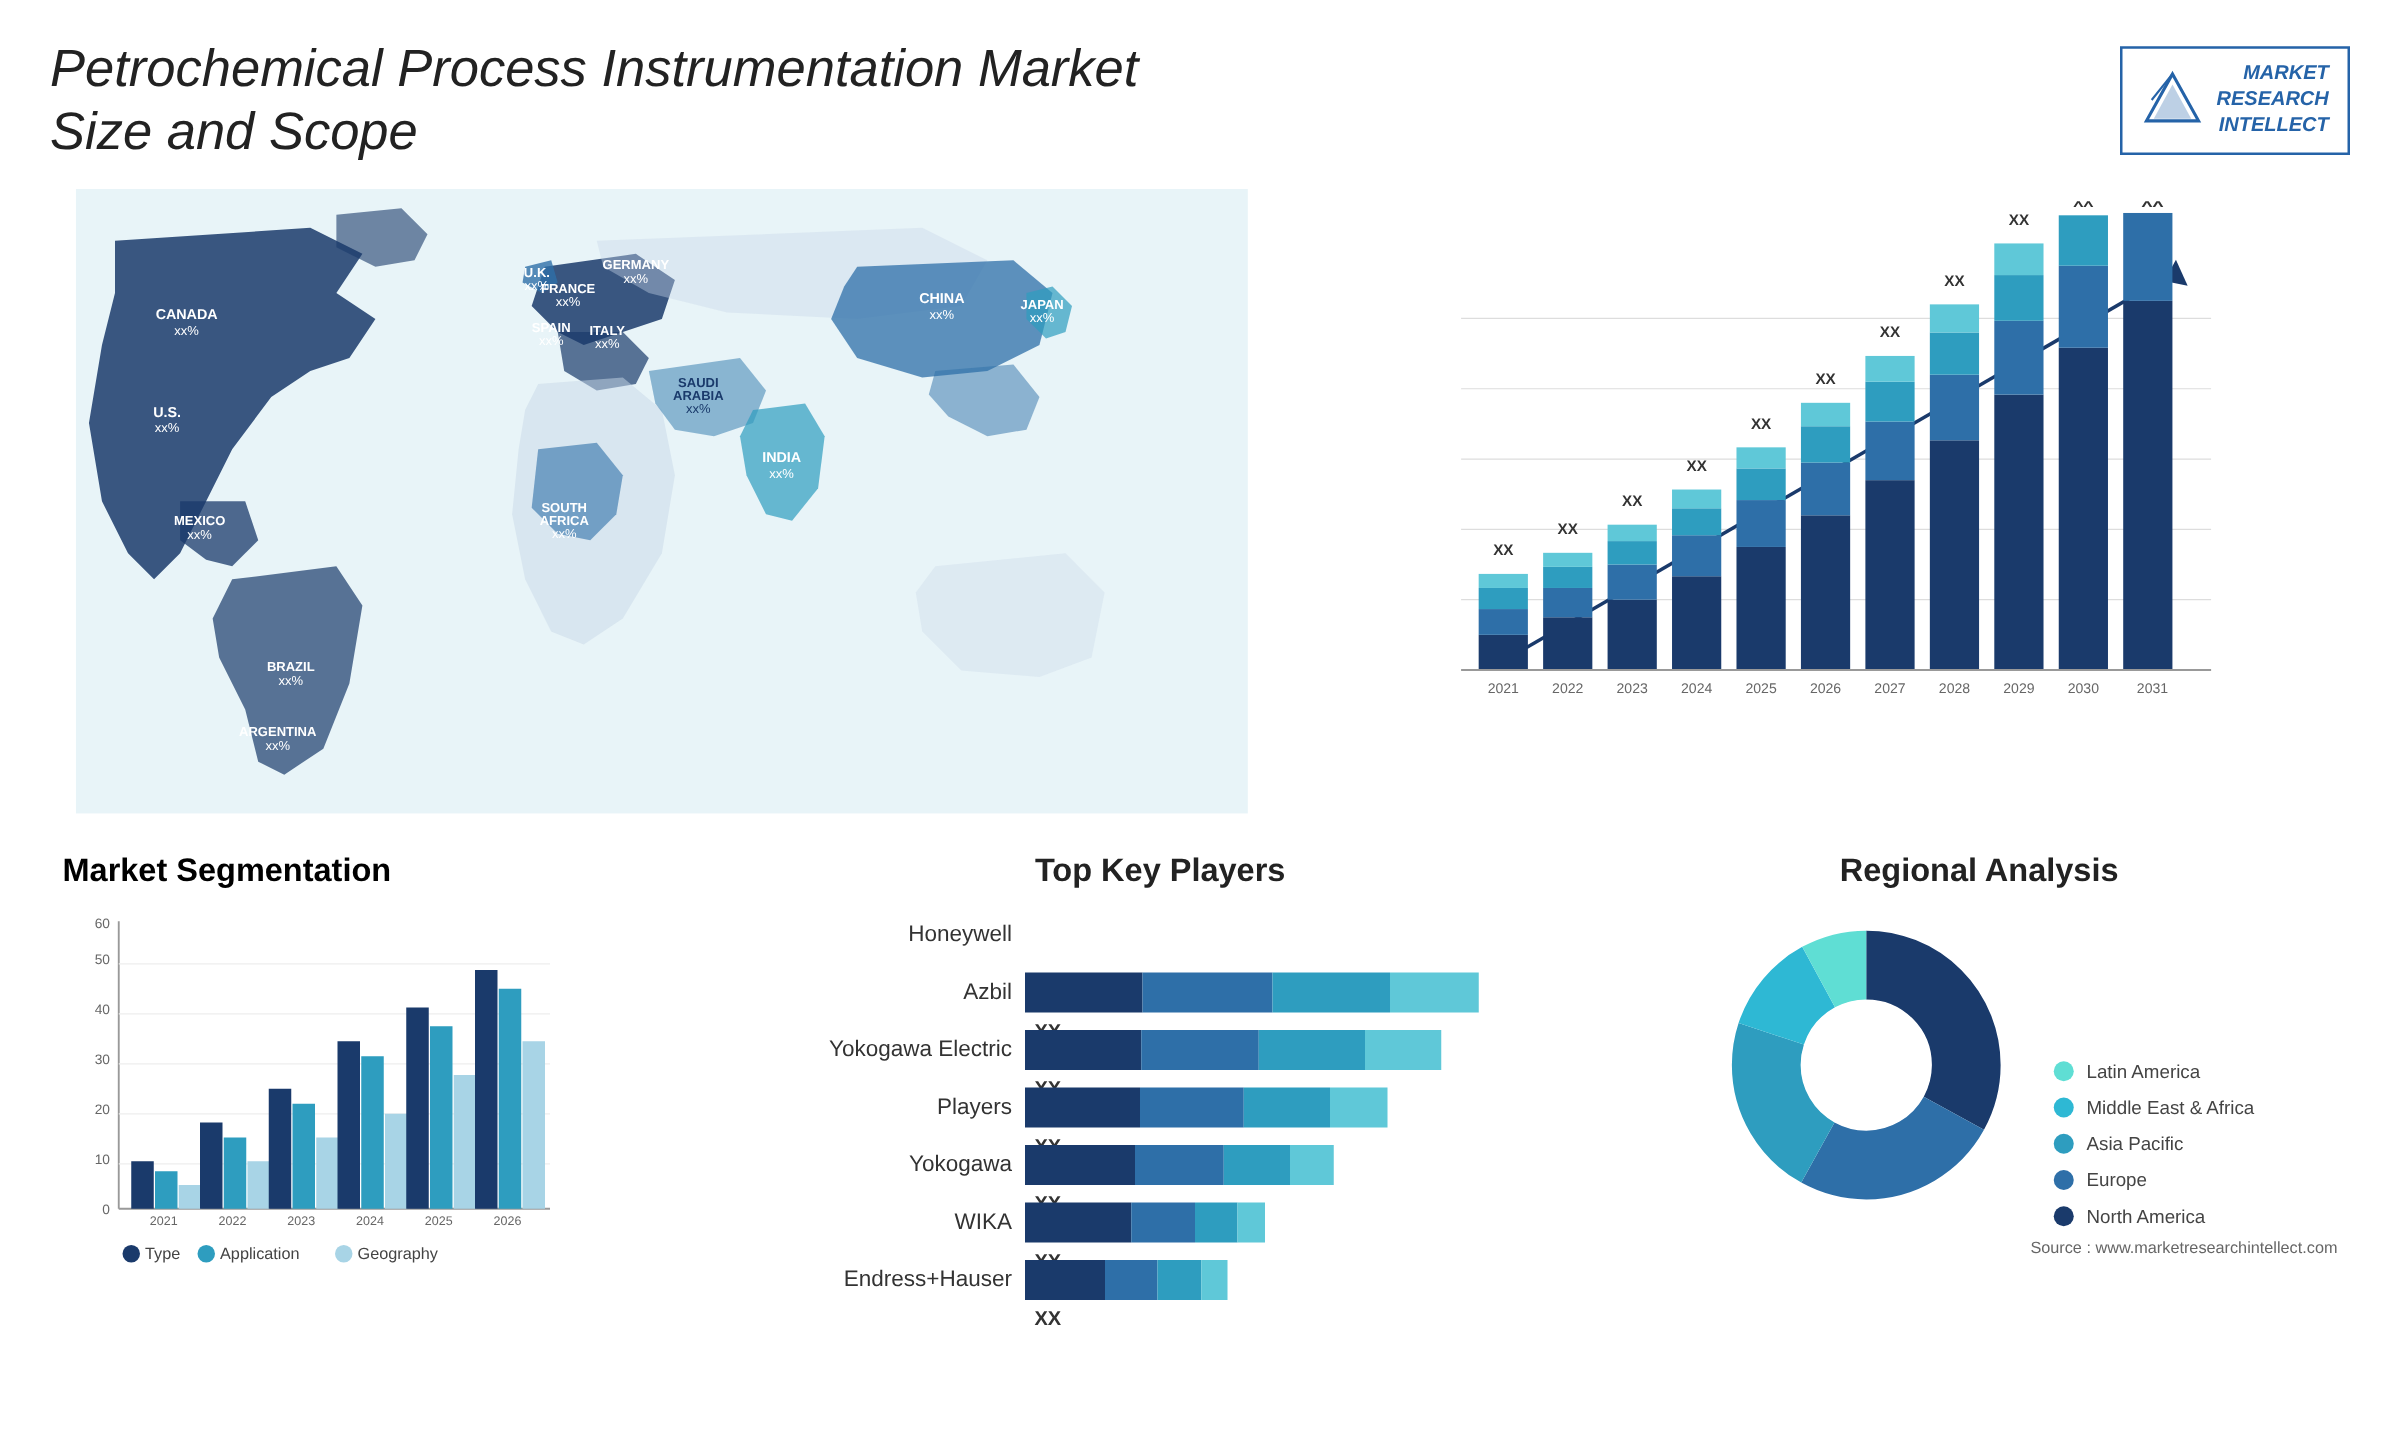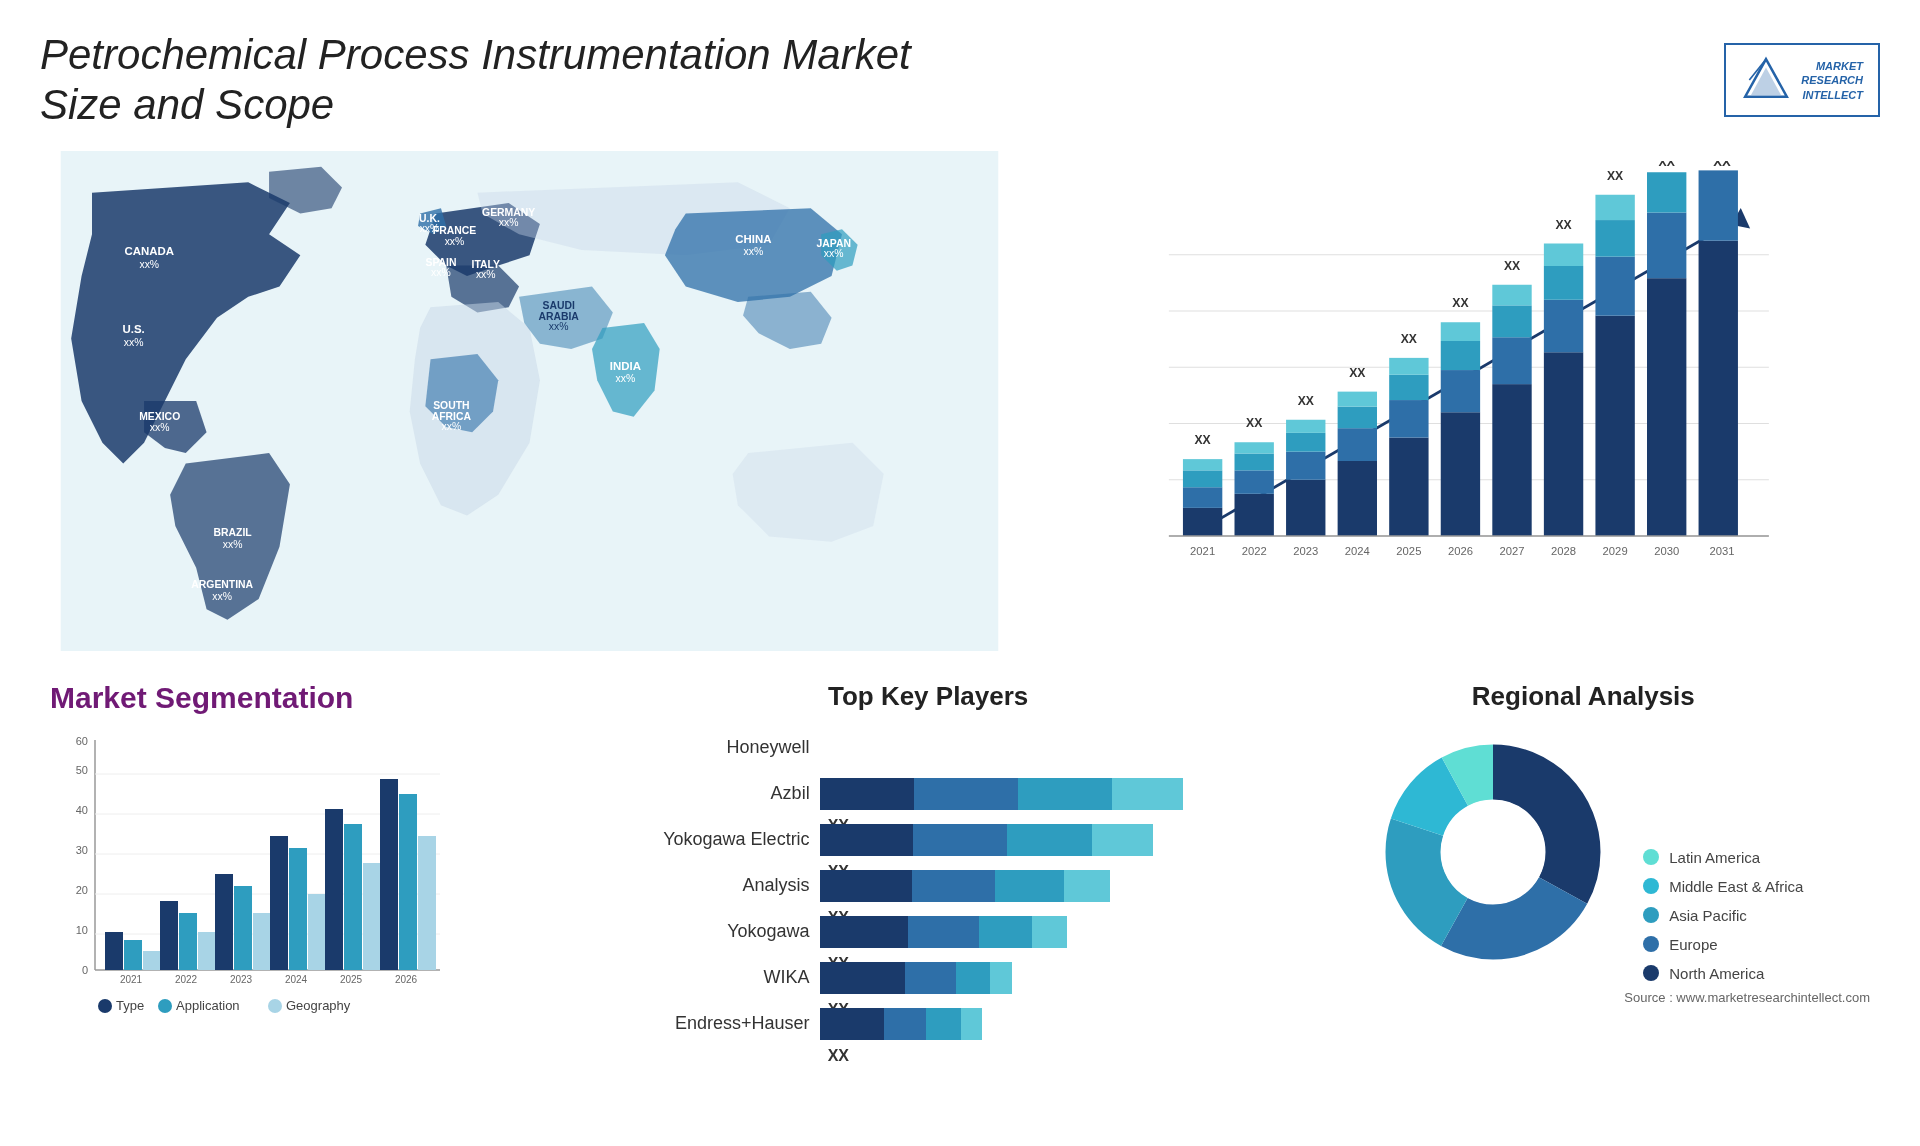--- a/index.html
+++ b/index.html
@@ -36,21 +36,21 @@
       align-items: center;
       border: 2px solid #2563a8;
       padding: 10px 15px;
       gap: 10px;
     }
     .logo-icon {
       width: 50px;
       height: 50px;
     }
     .logo-text {
-      font-size: 11px;
+      font-size: 16px;
       font-weight: 700;
       color: #2563a8;
       line-height: 1.3;
       text-align: right;
     }
 
     
     .top-section {
       display: flex;
       gap: 20px;
@@ -73,23 +73,23 @@
     .bottom-section {
       display: flex;
       gap: 20px;
       height: 420px;
     }
     .segment-section {
       flex: 0.8;
       padding: 0 10px;
     }
     .section-title {
-      font-size: 30px;
+      font-size: 26px;
       font-weight: 700;
-      color: #701a75;
+      color: #000000;
       margin-bottom: 15px;
     }
     .players-section {
       flex: 1;
       padding: 0 20px;
     }
     .regional-section {
       flex: 0.9;
       padding: 0 10px;
     }
@@ -475,21 +475,21 @@
             <div class="player-bar-seg1" style="flex:2"></div>
             <div class="player-bar-seg2" style="flex:2"></div>
             <div class="player-bar-seg3" style="flex:1.8"></div>
             <div class="player-bar-seg4" style="flex:1.3"></div>
           </div>
           <span class="player-val">XX</span>
         </div>
       </div>
 
       <div class="player-row">
-        <span class="player-name">Analysis</span>
+        <span class="player-name">Players</span>
         <div class="player-bar-wrap">
           <div class="player-bar" style="width:68%">
             <div class="player-bar-seg1" style="flex:2"></div>
             <div class="player-bar-seg2" style="flex:1.8"></div>
             <div class="player-bar-seg3" style="flex:1.5"></div>
             <div class="player-bar-seg4" style="flex:1"></div>
           </div>
           <span class="player-val">XX</span>
         </div>
       </div>

